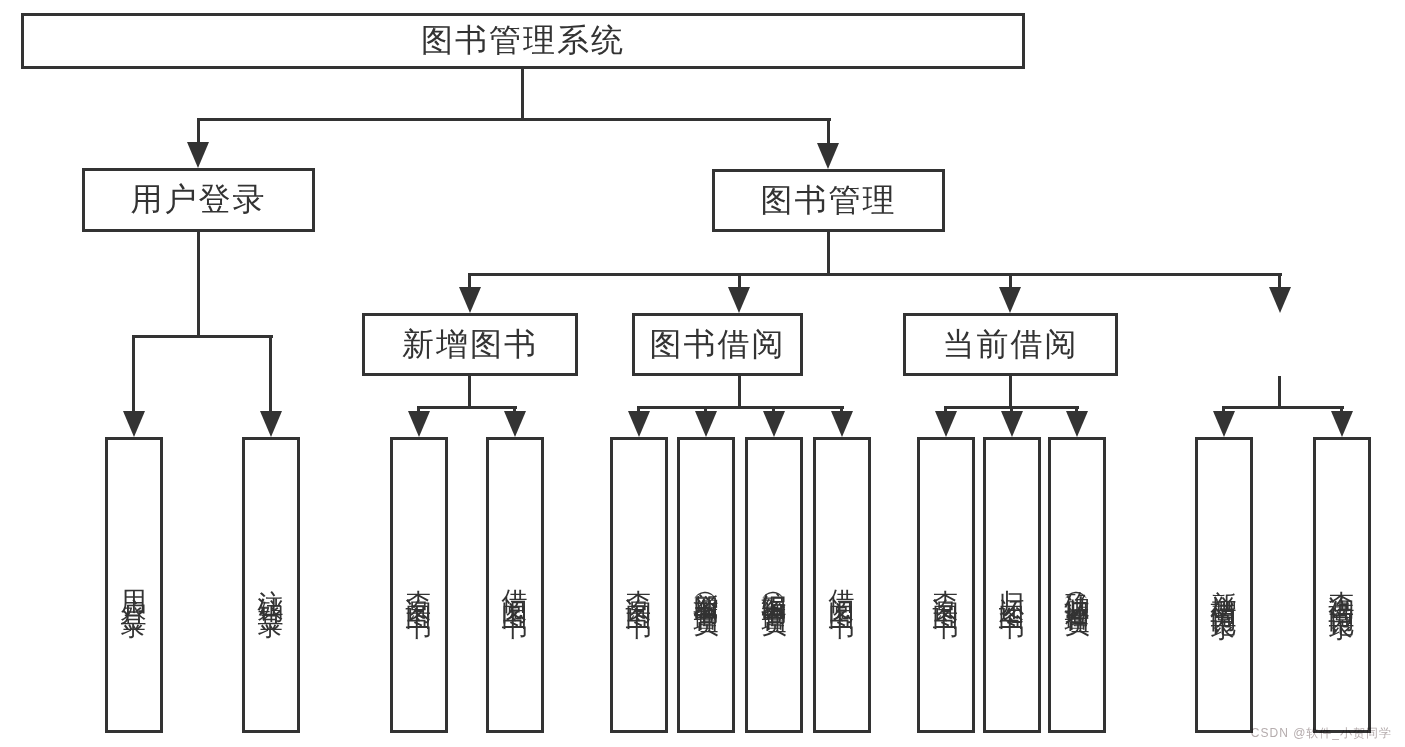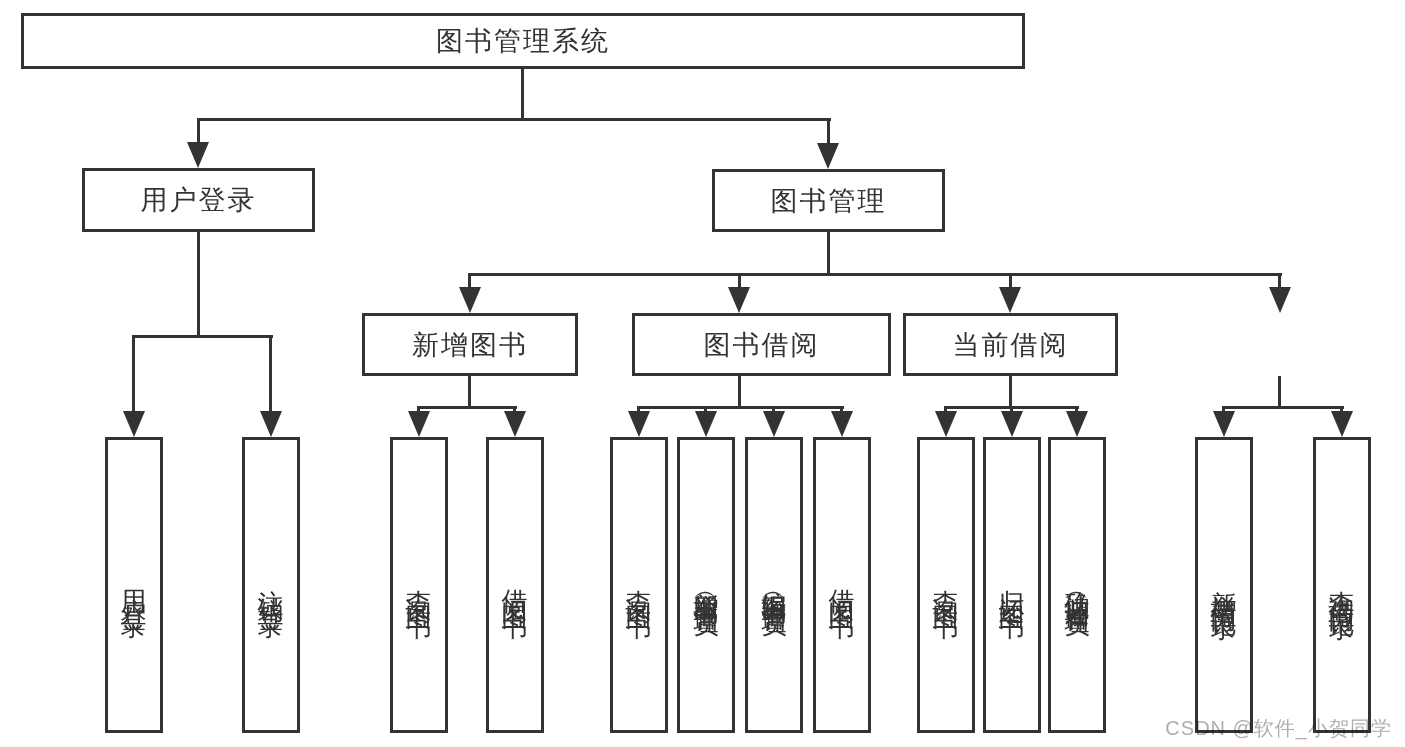--- a/index.html
+++ b/index.html
@@ -4,38 +4,38 @@
 <style>
   html,body{margin:0;padding:0;background:#fff;}
   .canvas{
     position:relative;width:1405px;height:747px;background:#ffffff;overflow:hidden;
     font-family:"Liberation Sans","DejaVu Sans",sans-serif;color:#333333;
   }
   .node{
     position:absolute;background:#ffffff;border:3px solid #333333;box-sizing:border-box;
     display:flex;align-items:center;justify-content:center;
   }
-  .hnode{font-size:27px;letter-spacing:2px;font-weight:400;}
+  .hnode{font-size:32px;letter-spacing:2px;font-weight:400;}
   .leaf{top:437px;width:58px;height:296px;}
   .vtext{
     writing-mode:vertical-rl;text-orientation:mixed;
     font-size:26px;line-height:1;letter-spacing:8px;white-space:nowrap;
   }
   .vtext.mid{letter-spacing:5px;}
   .vtext.tight{letter-spacing:3px;font-size:25px;}
   .hline,.vline{position:absolute;background:#333333;}
   .hline{height:3px;}
   .vline{width:3px;}
   .tri{
     position:absolute;width:0;height:0;
     border-left:11px solid transparent;border-right:11px solid transparent;
     border-top:26px solid #333333;
   }
   .watermark{
-    position:absolute;right:13px;bottom:5px;font-size:20px;letter-spacing:1px;
+    position:absolute;right:13px;bottom:5px;font-size:12px;letter-spacing:1px;
     color:#b5acad;z-index:10;mix-blend-mode:multiply;
   }
 </style>
 </head>
 <body>
 
 <div class="canvas">
 
   <div class="vline" style="left:521px;top:69px;height:52px;"></div>
   <div class="hline" style="left:197px;top:118px;width:634px;"></div>
@@ -105,21 +105,21 @@
   </div>
 
   <div class="node hnode" style="left:712px;top:169px;width:233px;height:63px;">
     <span>图书管理</span>
   </div>
 
   <div class="node hnode" style="left:362px;top:313px;width:216px;height:63px;">
     <span>新增图书</span>
   </div>
 
-  <div class="node hnode" style="left:632px;top:313px;width:259px;height:63px;">
+  <div class="node hnode" style="left:632px;top:313px;width:171px;height:63px;">
     <span>图书借阅</span>
   </div>
 
   <div class="node hnode" style="left:903px;top:313px;width:215px;height:63px;">
     <span>当前借阅</span>
   </div>
 
 
   <div class="node leaf" style="left:105px;">
     <span class="vtext">用户登录</span>

